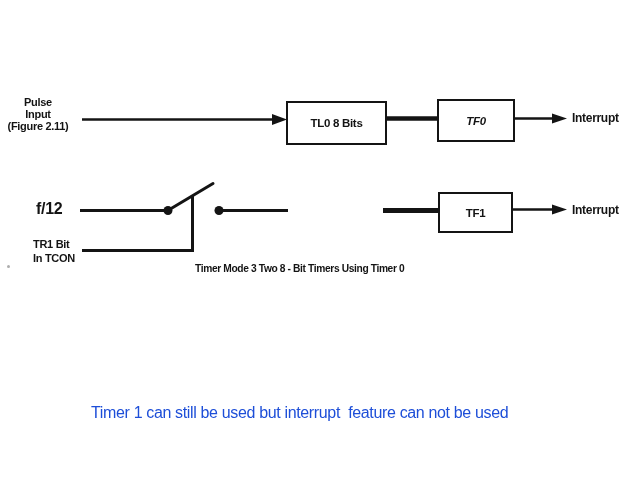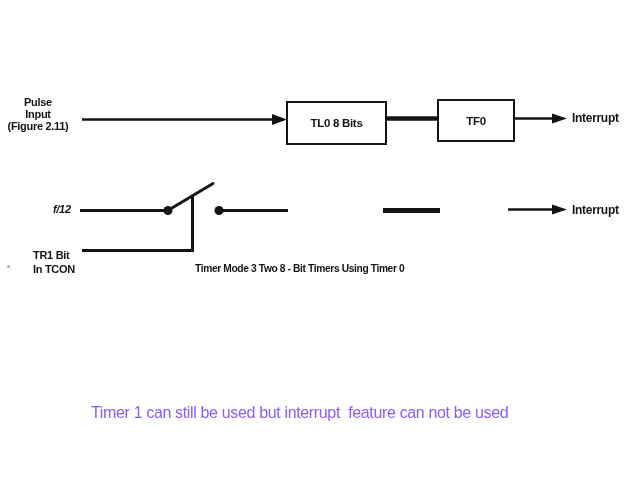--- a/index.html
+++ b/index.html
@@ -51,21 +51,21 @@
     letter-spacing: -0.4px;
     transform: scaleX(0.93);
     transform-origin: left center;
     white-space: pre;
   }
   .note {
     font-size: 16px;
     font-weight: 400;
     letter-spacing: -0.35px;
     white-space: pre;
-    color: #8b5cf6;
+    color: #1d4ed8;
   }
   .stray {
     width: 3px; height: 3px;
     border-radius: 50%;
     background: #8a8a8a;
     opacity: 0.7;
   }
 </style>
 </head>
 <body>
@@ -94,32 +94,35 @@
   </svg>
 
   <div class="abs dlabel" style="left:2px; top:96px; width:72px; text-align:center; white-space:pre-line;">Pulse
 Input
 (Figure 2.11)</div>
 
   <div class="box" style="left:286px; top:101px; width:97px; height:40px;">
     <span>TL0 8 Bits</span>
   </div>
 
-  <div class="box" style="left:437px; top:99px; width:74px; height:39px;">
+  <div class="box" style="left:437px; top:99px; width:74px; height:39px;font-style:italic;">
     <span>TF0</span>
   </div>
 
   <div class="abs dlabel" style="left:572px; top:112px; font-size:12px;">Interrupt</div>
 
-  <div class="abs dlabel" style="left:53px; top:203px; font-size:11px;font-style:italic;">f/12</div>
+  <div class="abs dlabel" style="left:36px; top:203px; font-size:16px;">f/12</div>
 
-  <div class="abs dlabel" style="left:33px; top:237px; line-height:14px; white-space:pre-line;margin-top:11px;">TR1 Bit
+  <div class="abs dlabel" style="left:33px; top:237px; line-height:14px; white-space:pre-line;">TR1 Bit
 In TCON</div>
 
 
+  <div class="box" style="left:438px; top:192px; width:71px; height:37px;">
+    <span>TF1</span>
+  </div>
 
   <div class="abs dlabel" style="left:572px; top:204px; font-size:12px;">Interrupt</div>
 
   <div class="abs caption" style="left:195px; top:262px;">Timer Mode 3 Two 8 - Bit Timers Using Timer 0</div>
 
   <div class="abs stray" style="left:7px; top:265px;"></div>
 
   <div class="abs note" style="left:91px; top:404px;">Timer 1 can still be used but interrupt  feature can not be used</div>
 
 </div>

